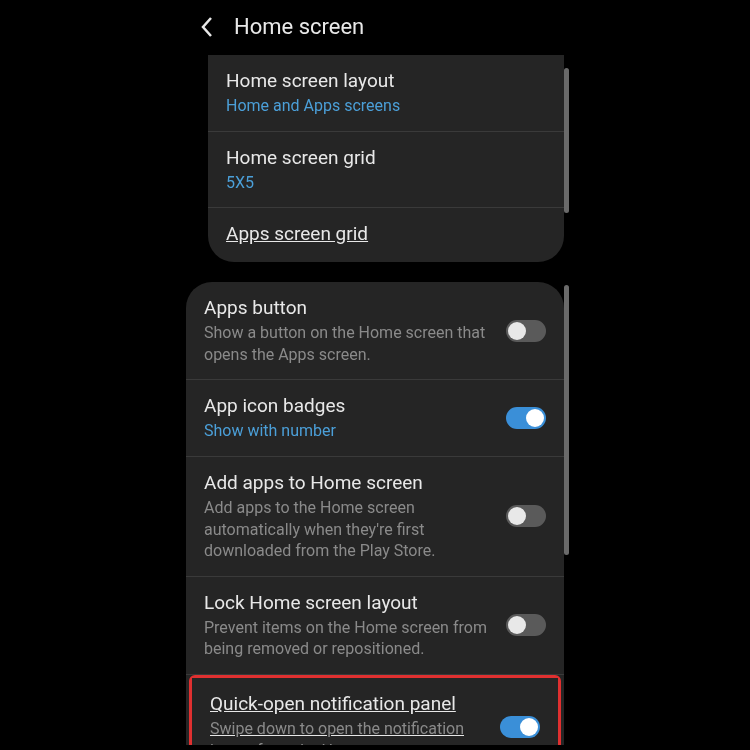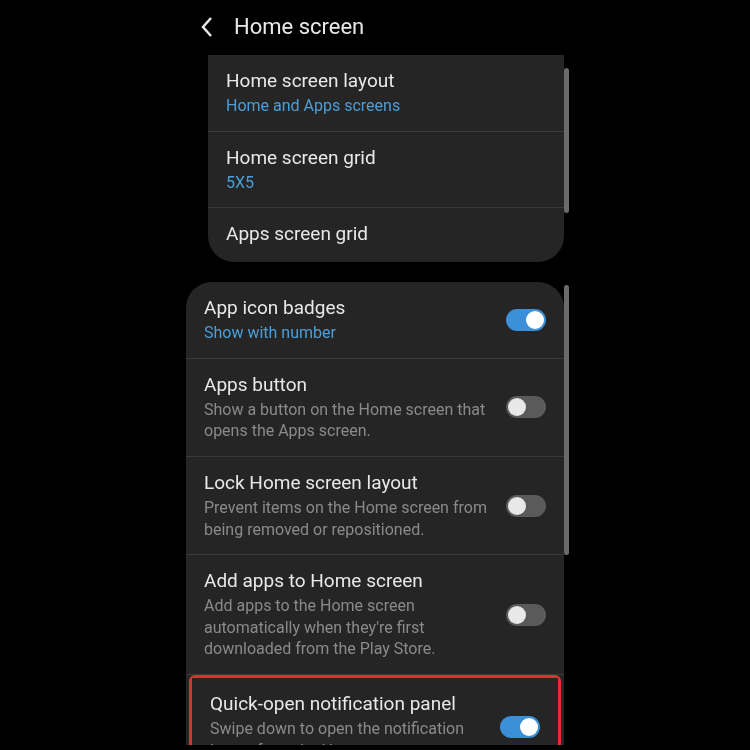--- a/index.html
+++ b/index.html
@@ -72,20 +72,21 @@
     .setting-row {
       padding: 14px 18px 14px 18px;
       border-bottom: 1px solid #3a3a3a;
       display: flex;
       justify-content: space-between;
       align-items: center;
       gap: 12px;
     }
     .setting-row:last-child {
       border-bottom: none;
+      text-decoration: underline;
     }
     .setting-text {
       flex: 1;
     }
     .setting-title {
       font-size: 19px;
       font-weight: 400;
       color: #e8e8e8;
       margin-bottom: 3px;
     }
@@ -188,49 +189,49 @@
       <div class="setting-row">
         <div class="setting-text">
           <div class="setting-title">Apps screen grid</div>
         </div>
       </div>
     </div>
 
     <div class="section bottom-section">
       <div class="setting-row">
         <div class="setting-text">
+          <div class="setting-title">Apps button</div>
+          <div class="setting-subtitle">Show a button on the Home screen that opens the Apps screen.</div>
+        </div>
+        <div class="toggle off">
+            <div class="toggle-knob"></div>
+          </div>
+      </div>
+      <div class="setting-row">
+        <div class="setting-text">
           <div class="setting-title">App icon badges</div>
           <div class="setting-subtitle accent">Show with number</div>
         </div>
         <div class="toggle on">
             <div class="toggle-knob"></div>
           </div>
       </div>
       <div class="setting-row">
         <div class="setting-text">
-          <div class="setting-title">Apps button</div>
-          <div class="setting-subtitle">Show a button on the Home screen that opens the Apps screen.</div>
+          <div class="setting-title">Add apps to Home screen</div>
+          <div class="setting-subtitle">Add apps to the Home screen automatically when they're first downloaded from the Play Store.</div>
         </div>
         <div class="toggle off">
             <div class="toggle-knob"></div>
           </div>
       </div>
       <div class="setting-row">
         <div class="setting-text">
           <div class="setting-title">Lock Home screen layout</div>
           <div class="setting-subtitle">Prevent items on the Home screen from being removed or repositioned.</div>
-        </div>
-        <div class="toggle off">
-            <div class="toggle-knob"></div>
-          </div>
-      </div>
-      <div class="setting-row">
-        <div class="setting-text">
-          <div class="setting-title">Add apps to Home screen</div>
-          <div class="setting-subtitle">Add apps to the Home screen automatically when they're first downloaded from the Play Store.</div>
         </div>
         <div class="toggle off">
             <div class="toggle-knob"></div>
           </div>
       </div>
 
       <div class="highlighted">
         <div class="setting-row">
           <div class="setting-text">
             <div class="setting-title">Quick-open notification panel</div>

